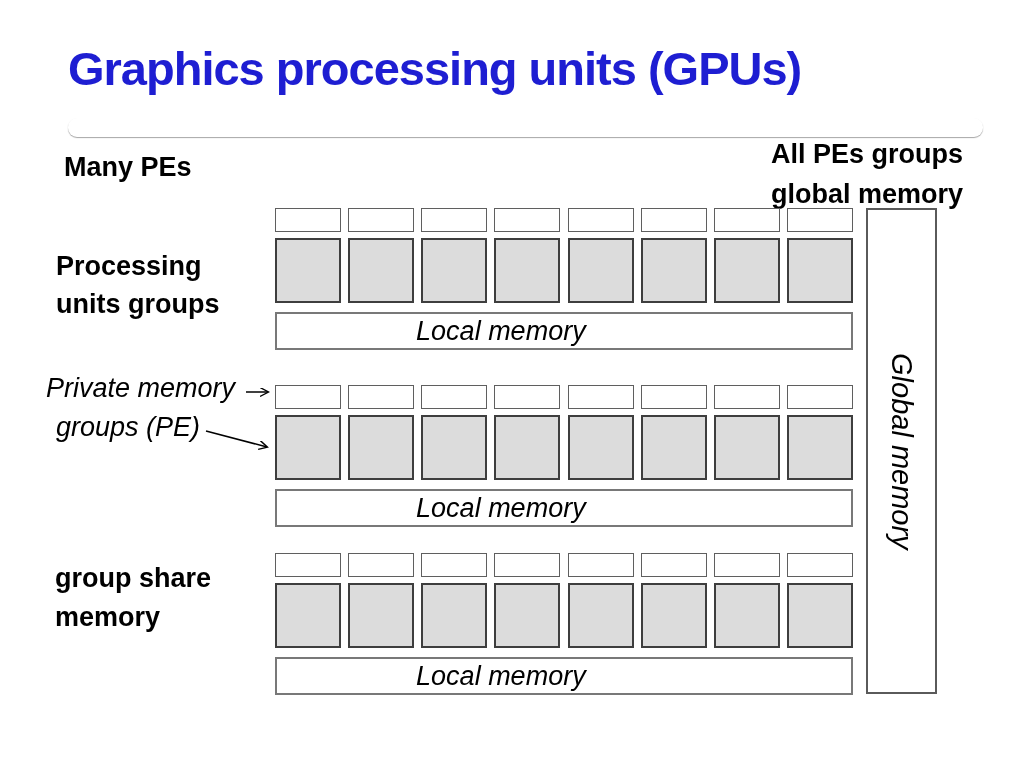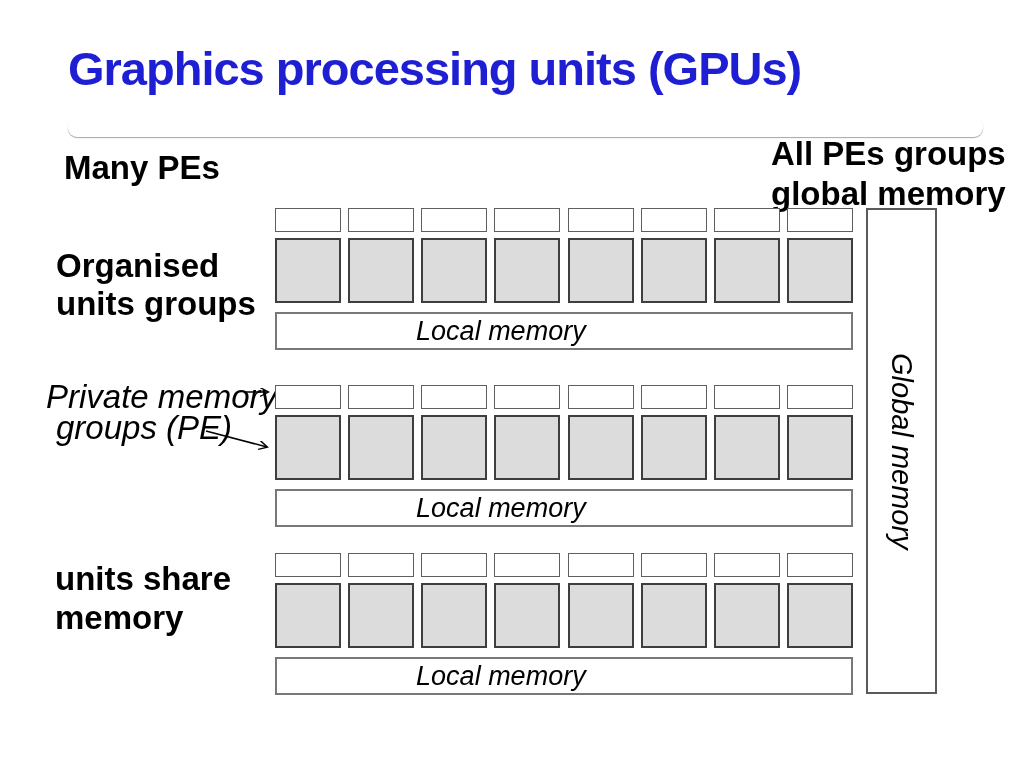--- a/index.html
+++ b/index.html
@@ -15,27 +15,27 @@
   }
   .accent-bar{
     position:absolute;left:68px;top:118px;width:915px;height:19px;
     border-radius:9px;
     background:linear-gradient(180deg,
       #3a1500 0%, #8f3a02 14%, #e96d0d 34%, #ff8a28 48%,
       #ee730e 62%, #a54601 84%, #40180 0 100%);
     box-shadow:0 1px 1px rgba(0,0,0,.35);
   }
   
-  .lbl{position:absolute;font-size:33px;line-height:39px;white-space:nowrap;}
+  .lbl{position:absolute;font-size:27px;line-height:39px;white-space:nowrap;}
   .bold{font-weight:bold;}
   .ital{font-style:italic;}
   .lbl-many{left:64px;top:148px;}
   .lbl-allpes{left:771px;top:134px;line-height:40px;}
   .lbl-organised{left:56px;top:247px;line-height:38px;}
-  .lbl-private{left:46px;top:382px;line-height:30px;}
+  .lbl-private{left:46px;top:373px;line-height:30px;}
   .lbl-processing{left:56px;top:409px;line-height:37px;}
   .lbl-pessame{left:55px;top:559px;line-height:39px;}
   
   .pe-group{position:absolute;left:275px;width:578px;height:115px;}
   .g1{top:208px;} .g2{top:385px;} .g3{top:553px;}
   .row{position:absolute;left:0;width:100%;display:flex;justify-content:space-between;}
   .private-row{top:0;height:24px;}
   .pe-row{top:30px;height:65px;}
   .private-box{
     width:66px;height:24px;box-sizing:border-box;
@@ -76,32 +76,32 @@
   <div class="accent-bar"></div>
 
   <div class="lbl bold lbl-many">Many PEs</div>
 
   <div class="lbl bold lbl-allpes">
     <div>All PEs groups</div>
     <div>global memory</div>
   </div>
 
   <div class="lbl bold lbl-organised">
-    <div>Organised</div>
+    <div>Processing</div>
     <div>units groups</div>
   </div>
 
   <div class="lbl ital lbl-private">Private memory</div>
 
   <div class="lbl ital lbl-processing">
     <div>groups (PE)</div>
   </div>
 
   <div class="lbl bold lbl-pessame">
-    <div>units share</div>
+    <div>group share</div>
     <div>memory</div>
   </div>
 
   <div class="pe-group g1">
     <div class="row private-row">
         <div class="private-box"></div>
         <div class="private-box"></div>
         <div class="private-box"></div>
         <div class="private-box"></div>
         <div class="private-box"></div>

